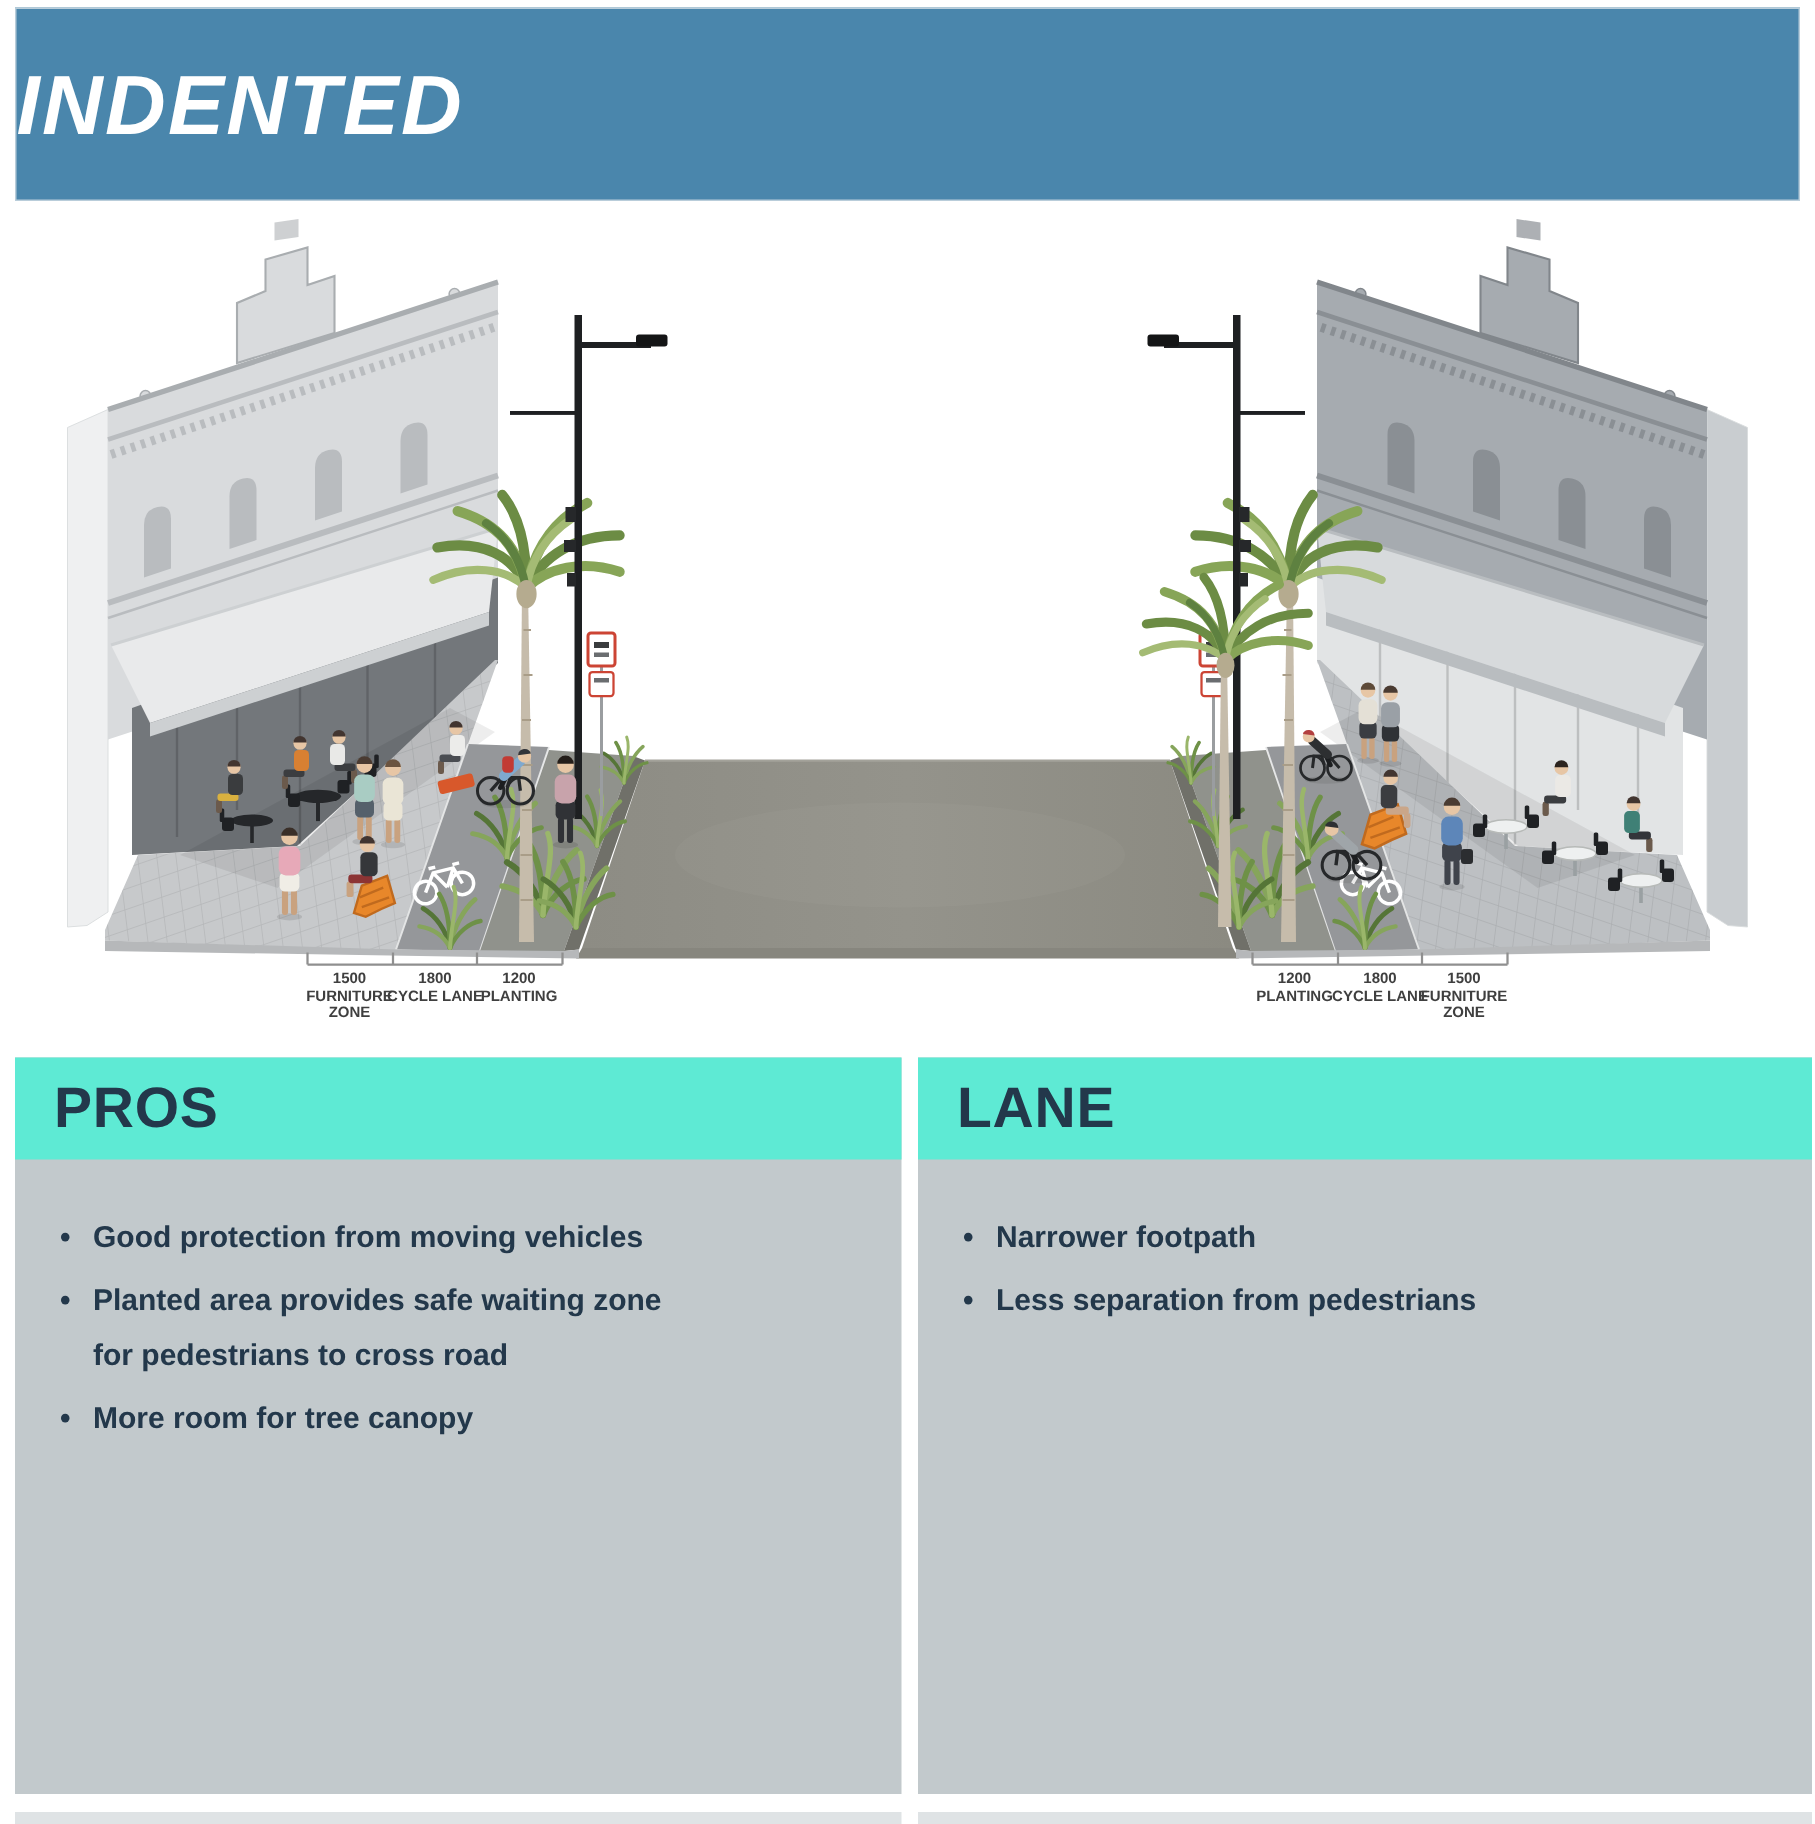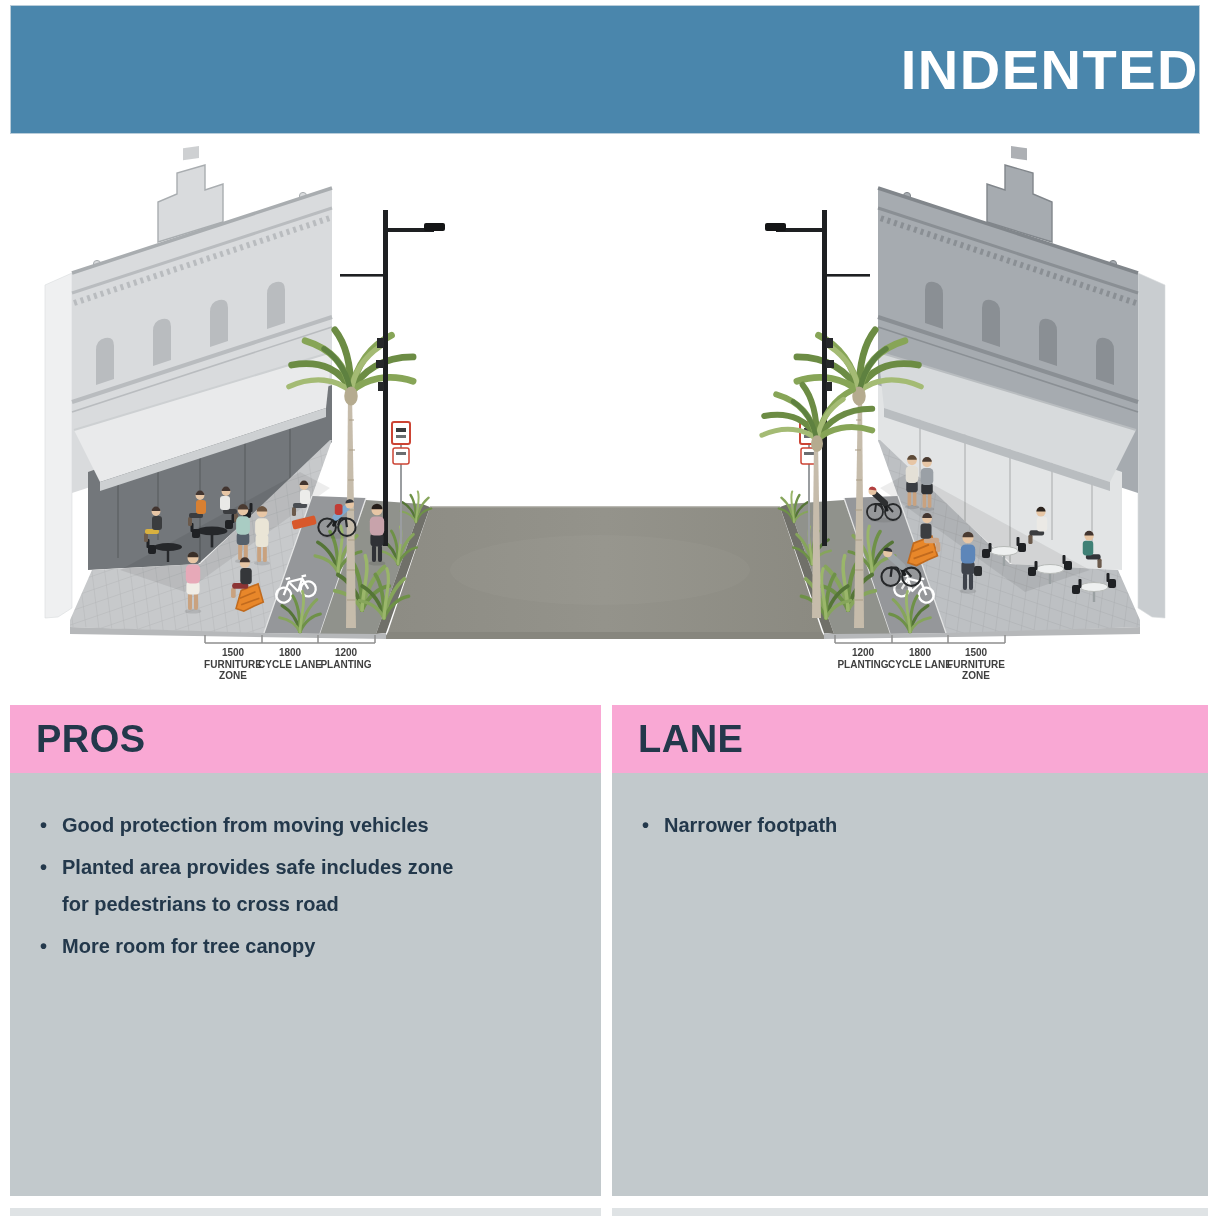--- a/index.html
+++ b/index.html
@@ -2,37 +2,37 @@
 <html><head>
 <meta charset="utf-8">
 <style>
   html,body{margin:0;padding:0;background:#ffffff;}
   body{width:1210px;height:1216px;font-family:"Liberation Sans",sans-serif;overflow:hidden;}
   #page{position:relative;width:1210px;height:1216px;background:#fff;}
 
   
   .banner{position:absolute;left:10px;top:5px;width:1190px;height:129px;
     background:#4A86AC;border:1px solid #b9cdda;box-sizing:border-box;
-    display:flex;align-items:center;justify-content:flex-end;}
+    display:flex;align-items:center;justify-content:flex-start;font-style:italic;}
   .banner h1{margin:0;color:#ffffff;font-size:56px;font-weight:700;letter-spacing:1.5px;}
 
   
   .scene{position:absolute;left:0;top:140px;width:1210px;height:560px;}
   .scene svg{position:absolute;left:0;top:0;}
   .dims{position:absolute;top:507px;left:0;width:1100px;height:53px;font-weight:700;
     color:#3f3f3f;font-size:10px;line-height:11.5px;text-align:center;}
   .dim{position:absolute;width:74px;}
   .dim .v{display:block;}
   .dim .l{display:block;}
 
   
   .panel{position:absolute;top:705px;height:491px;background:#C2C9CC;}
   .panel.pros{left:10px;width:591px;}
   .panel.cons{left:612px;width:596px;}
-  .panel-head{height:68px;background:#f9a8d4;display:flex;align-items:center;}
+  .panel-head{height:68px;background:#5eead4;display:flex;align-items:center;}
   .panel-head h2{margin:0 0 0 26px;font-size:38px;font-weight:700;color:#23384B;letter-spacing:.5px;}
   .panel ul{margin:0;padding:34px 18px 0 30px;list-style:none;}
   .panel li{position:relative;padding-left:22px;font-size:20px;font-weight:700;color:#23384B;
     line-height:37px;margin-bottom:5px;white-space:pre-line;}
   .panel li::before{content:"\2022";position:absolute;left:0;top:0;}
 
   
   .next-strip{position:absolute;top:1208px;height:8px;background:#dfe3e5;}
   .next-strip.a{left:10px;width:591px;}
   .next-strip.b{left:612px;width:596px;}
@@ -327,30 +327,31 @@
       </div>
     </div>
   </div>
 
   <div class="panel pros">
     <div class="panel-head">
       <h2>PROS</h2>
     </div>
     <ul>
       <li>Good protection from moving vehicles</li>
-      <li>Planted area provides safe includes zone
+      <li>Planted area provides safe waiting zone
 for pedestrians to cross road</li>
       <li>More room for tree canopy</li>
     </ul>
   </div>
 
   <div class="panel cons">
     <div class="panel-head">
       <h2>LANE</h2>
     </div>
     <ul>
       <li>Narrower footpath</li>
+      <li>Less separation from pedestrians</li>
     </ul>
   </div>
 
   <div class="next-strip a"></div>
   <div class="next-strip b"></div>
 </div>
 
 </body></html>

